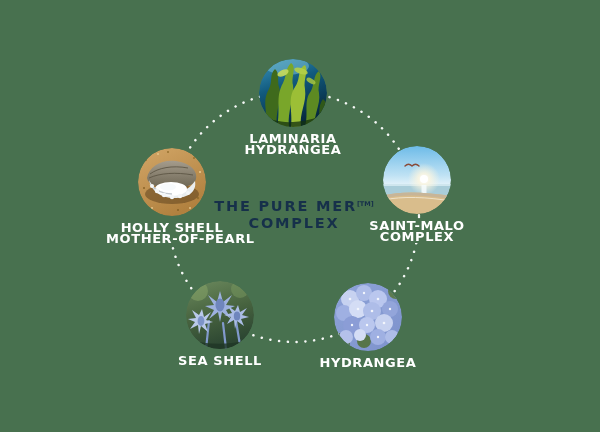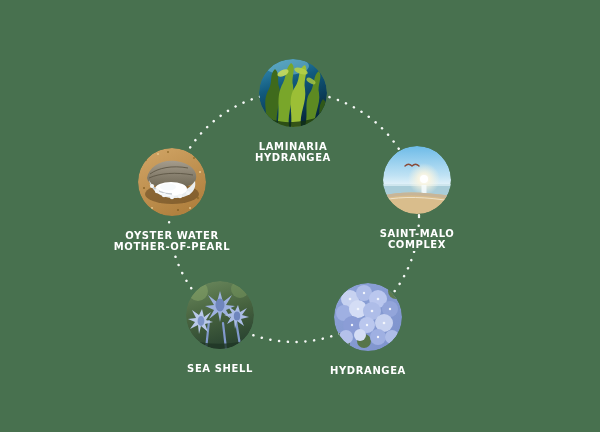--- a/index.html
+++ b/index.html
@@ -3,41 +3,45 @@
 <meta charset="utf-8">
 <style>
   html,body{margin:0;padding:0;}
   body{width:600px;height:432px;font-family:"DejaVu Sans",sans-serif;}
   .stage{position:relative;width:600px;height:432px;background:#48714f;overflow:hidden;}
   .ring-svg{position:absolute;left:0;top:0;}
   .node{position:absolute;width:68px;}
   .photo{width:68px;height:68px;border-radius:50%;overflow:hidden;display:block;}
   .photo svg{display:block;}
   .node-label{position:absolute;left:50%;transform:translateX(-50%);top:73px;width:132px;
-     text-align:center;color:#ffffff;font-weight:bold;font-size:10px;letter-spacing:0.6px;
-     line-height:11px;background:#48714f;padding:1px 0;margin-top:8px;}
+     text-align:center;color:#ffffff;font-weight:bold;font-size:13px;letter-spacing:0.6px;
+     line-height:11px;background:#48714f;padding:1px 0;}
   .node-label div{white-space:nowrap;}
   #node-laminaria{left:259px;top:59px;}
   #node-seawater{left:383px;top:146px;}
   #node-hydrangea{left:334px;top:283px;}
   #node-seaholly{left:186px;top:281px;}
   #node-oyster{left:138px;top:148px;}
   .title{position:absolute;left:184px;top:196px;width:220px;text-align:center;
      color:#16304a;font-weight:800;font-size:14.5px;letter-spacing:1.8px;line-height:17px;}
   .title sup{font-size:6.5px;letter-spacing:0;vertical-align:5px;font-weight:800;}
 </style>
 </head>
 <body>
 
 <div class="stage">
 
   <svg class="ring-svg" width="600" height="432">
     <circle cx="294" cy="217" r="125" fill="none" stroke="#ffffff" stroke-width="2.5" stroke-linecap="round" stroke-dasharray="0.1 8.7" opacity="0.95"></circle>
   </svg>
 
+  <div class="title">
+    <div><span>THE PURE MER</span><sup>[TM]</sup></div>
+    <div>COMPLEX</div>
+  </div>
 
   <div class="node" id="node-laminaria">
     <span class="photo">
       <svg viewBox="0 0 68 68" width="68" height="68">
         <defs>
           <clipPath id="cpA">
               <circle cx="34" cy="34" r="34"></circle>
             </clipPath>
           <linearGradient id="gSea" x1="0" y1="0" x2="0.4" y2="1">
             <stop offset="0" stop-color="#3c96bc"></stop>
@@ -225,18 +229,18 @@
           <circle cx="14" cy="38" r="2" fill="#f4f6f7"></circle>
             <circle cx="19" cy="43" r="2.2" fill="#f4f6f7"></circle>
           <circle cx="26" cy="47" r="2.2" fill="#f4f6f7"></circle>
             <circle cx="34" cy="49" r="2.2" fill="#f4f6f7"></circle>
           <circle cx="42" cy="48" r="2.2" fill="#f4f6f7"></circle>
             <circle cx="50" cy="45" r="2" fill="#f4f6f7"></circle>
         </g>
       </svg>
     </span>
     <div class="node-label">
-      <div>OYSTER WATER</div>
+      <div>HOLLY SHELL</div>
       <div>MOTHER-OF-PEARL</div>
     </div>
   </div>
 
 </div>
 
 </body></html>

